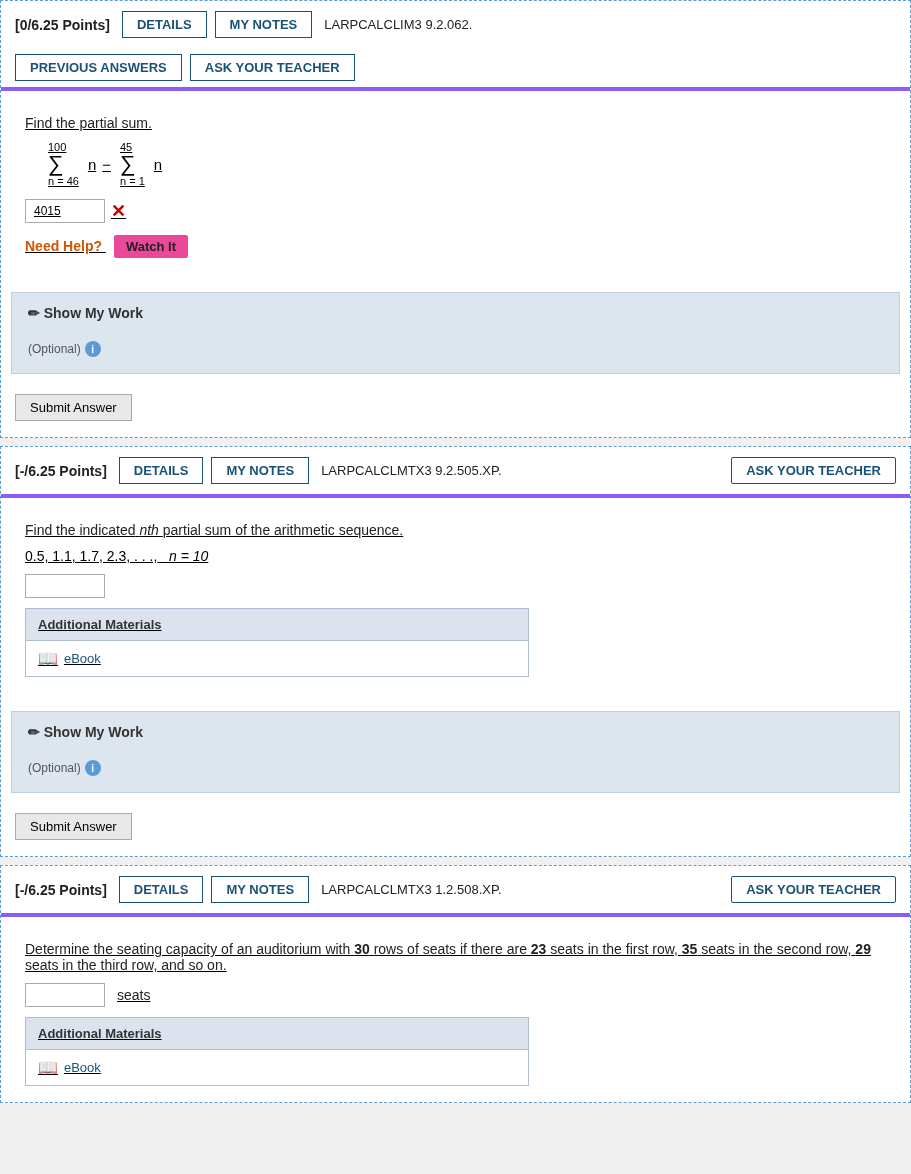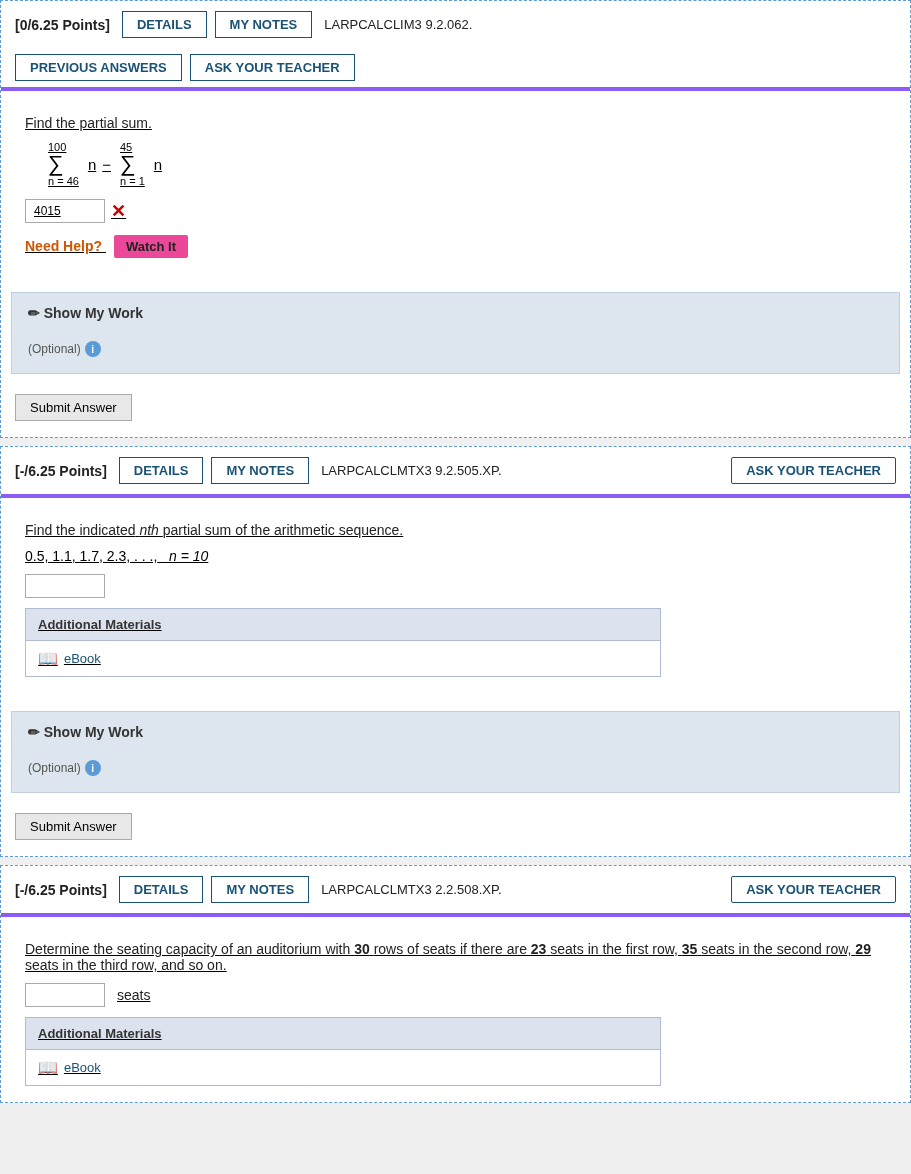--- a/index.html
+++ b/index.html
@@ -164,21 +164,21 @@
       padding: 5px 14px;
       font-size: 13px;
       cursor: pointer;
       border-radius: 0;
     }
 
     .additional-materials {
       background: #bef264;
       border: 1px solid #b0bcd4;
       margin-top: 10px;
-      width: 636px;
+      width: 504px;
     }
 
     .additional-materials-header {
       background: #dce3ef;
       padding: 8px 12px;
       font-weight: bold;
       font-size: 13px;
       color: #333;
       border-bottom: 1px solid #b0bcd4;
     }
@@ -350,21 +350,21 @@
   <div class="submit-area">
     <button class="submit-btn">Submit Answer</button>
   </div>
 </div>
 
 <div class="question-block" style="margin-top:8px;">
   <div class="question-header">
     <span class="points-label">[-/6.25 Points]</span>
     <button class="btn-outline">DETAILS</button>
     <button class="btn-outline">MY NOTES</button>
-    <span class="problem-id">LARPCALCLMTX3 2.2.508.XP.</span>
+    <span class="problem-id">LARPCALCLMTX3 1.2.508.XP.</span>
     <button class="ask-teacher-btn">ASK YOUR TEACHER</button>
   </div>
   <div class="question-body">
     <div class="question-text">
       <span>Determine the seating capacity of an auditorium with</span>
       <strong class="bold-num">30</strong>
       <span>rows of seats if there are</span>
       <strong class="bold-num">23</strong>
       <span>seats in the first row,</span>
       <strong class="bold-num">35</strong>

